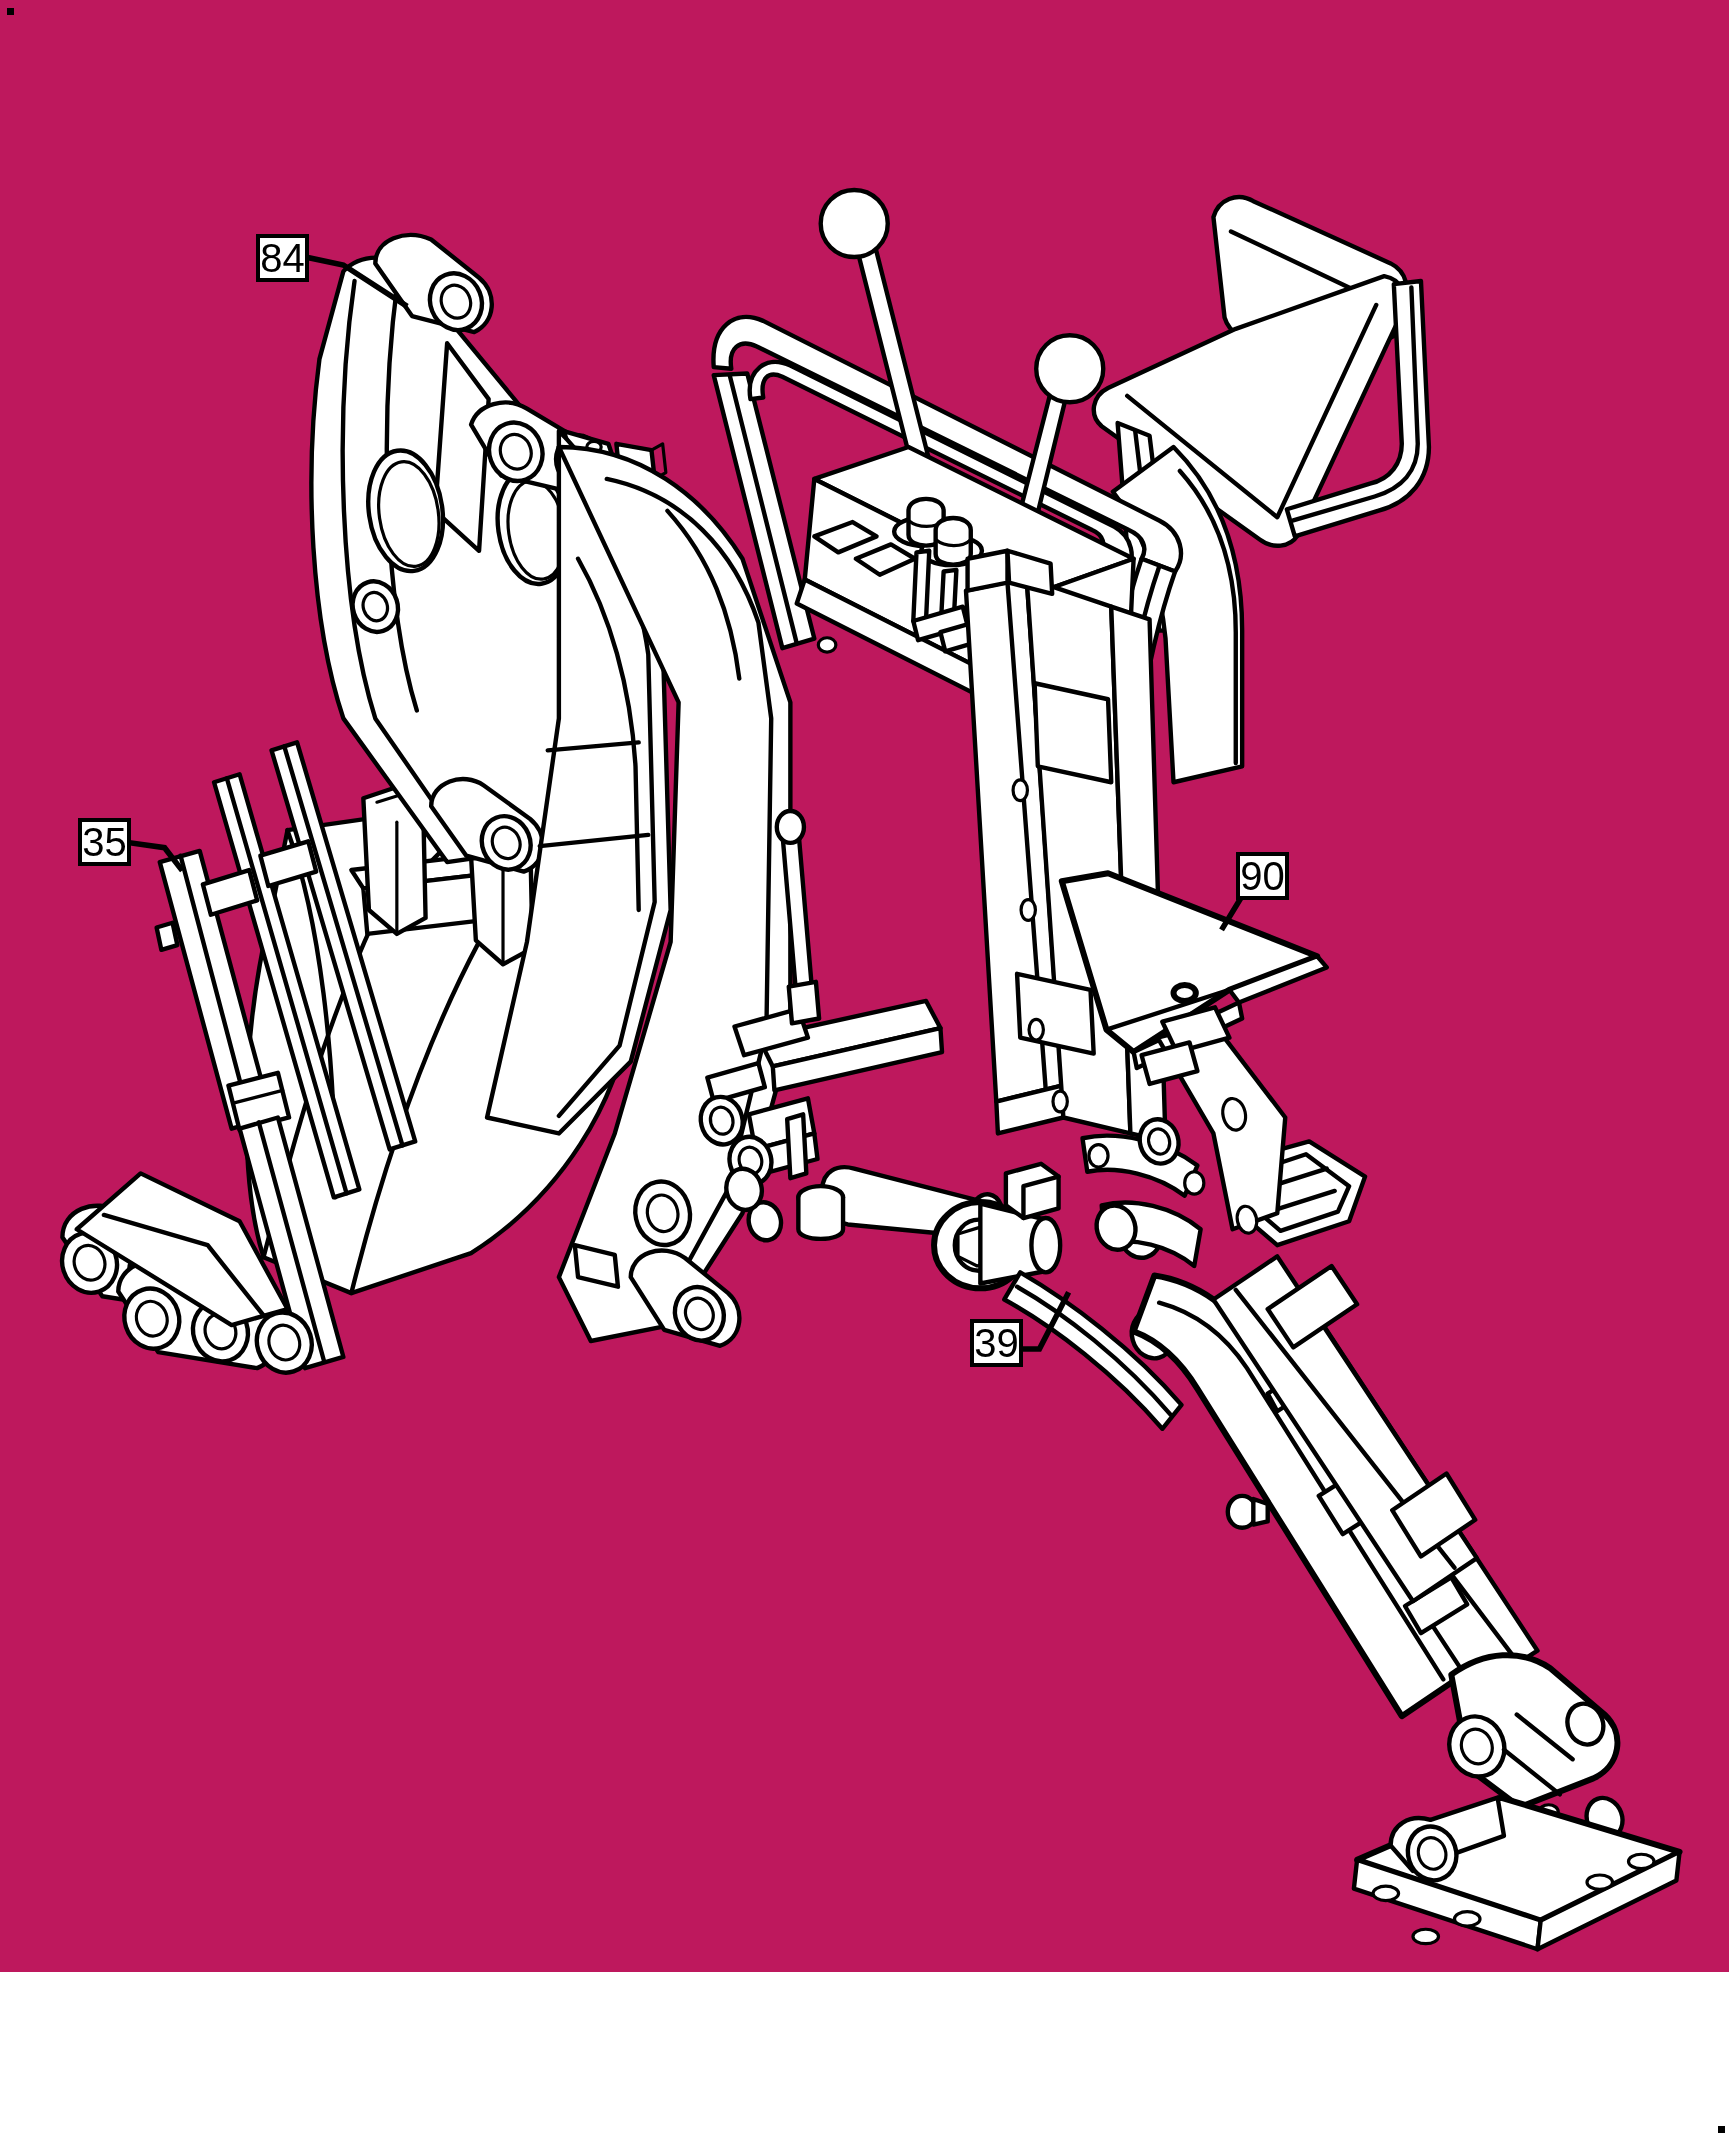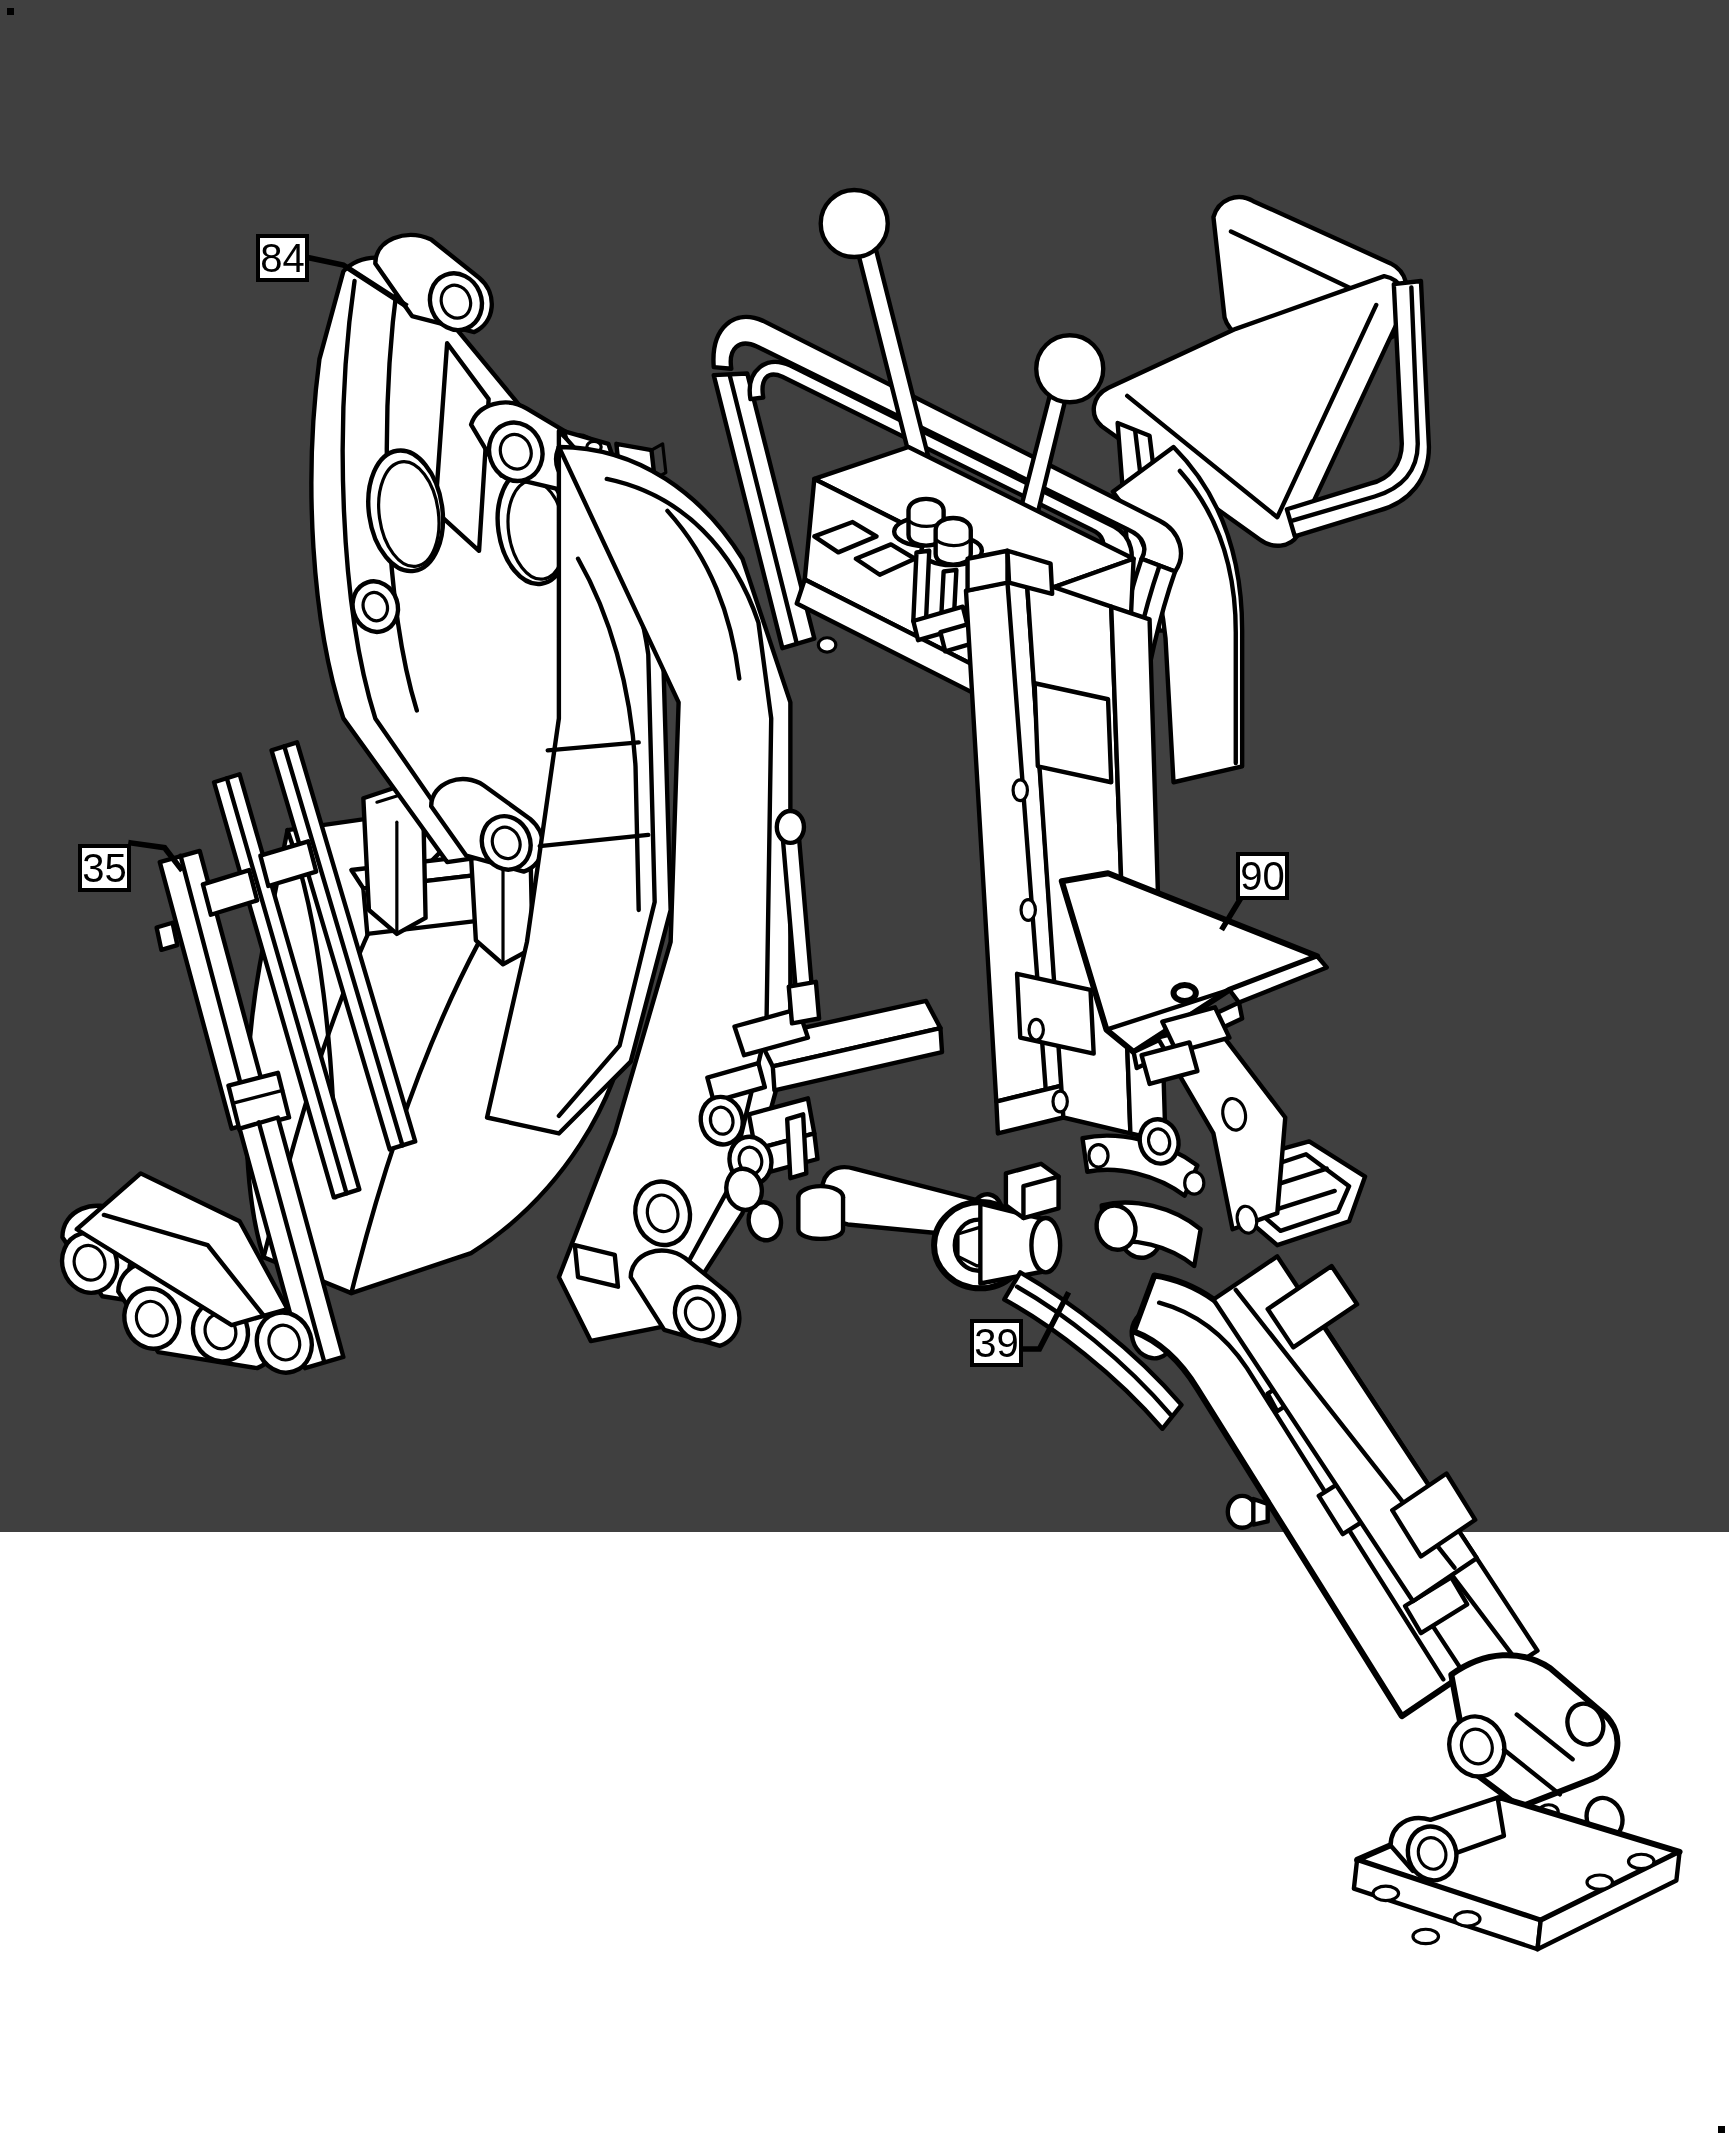--- a/index.html
+++ b/index.html
@@ -1,18 +1,18 @@
 <!DOCTYPE html>
 <html style="font-size:12.8px"><head>
 <meta charset="utf-8">
 <style>
   html,body{margin:0;padding:0;background:#ffffff;}
   body{width:1730px;height:2140px;overflow:hidden;
        font-family:"Liberation Sans", sans-serif;}
-  #sheet{position:relative;width:1730px;height:1532px;background:#404040;}
+  #sheet{position:relative;width:1730px;height:1972px;background:#be185d;}
   #art{position:absolute;inset:0;width:1730px;height:2140px;display:block;}
   .cal-box{position:absolute;box-sizing:border-box;background:#ffffff;
            border:4.8px solid #000000;display:flex;align-items:center;
            justify-content:center;}
   .cal-box span{font-size:40px;line-height:1;color:#000000;
                 font-family:"Liberation Sans", sans-serif;letter-spacing:0px;}
   .reg{position:absolute;width:7.2px;height:7.2px;background:#000000;}
 </style>
 </head>
 <body>
@@ -475,21 +475,21 @@
     <path class="ld" d="M 387 323 L 430 332 L 507 382"></path>
     <path class="ld" d="M 164 1056 L 206 1062 L 226 1088"></path>
     <path class="ld" d="M 1584 1106 L 1566 1106 L 1532 1162"></path>
     <path class="ld" d="M 1281 1690 L 1302 1690 L 1337 1622"></path>
   </g>
 </svg>
 
 <div class="cal-box" id="cb0" style="left: 256px; top: 234px; width: 53px; height: 48px;">
   <span>84</span>
 </div>
-<div class="cal-box" id="cb1" style="left: 78px; top: 844px; width: 53px; height: 48px; text-align: center;">
+<div class="cal-box" id="cb1" style="left: 78px; top: 818px; width: 53px; height: 48px; text-align: center;">
   <span>35</span>
 </div>
 <div class="cal-box" id="cb2" style="left: 1236px; top: 852px; width: 53px; height: 48px;">
   <span>90</span>
 </div>
 <div class="cal-box" id="cb3" style="left: 970px; top: 1319px; width: 53px; height: 48px;">
   <span>39</span>
 </div>
 
 <div class="reg" id="rg0" style="left: 7.2px; top: 8px;"></div>

